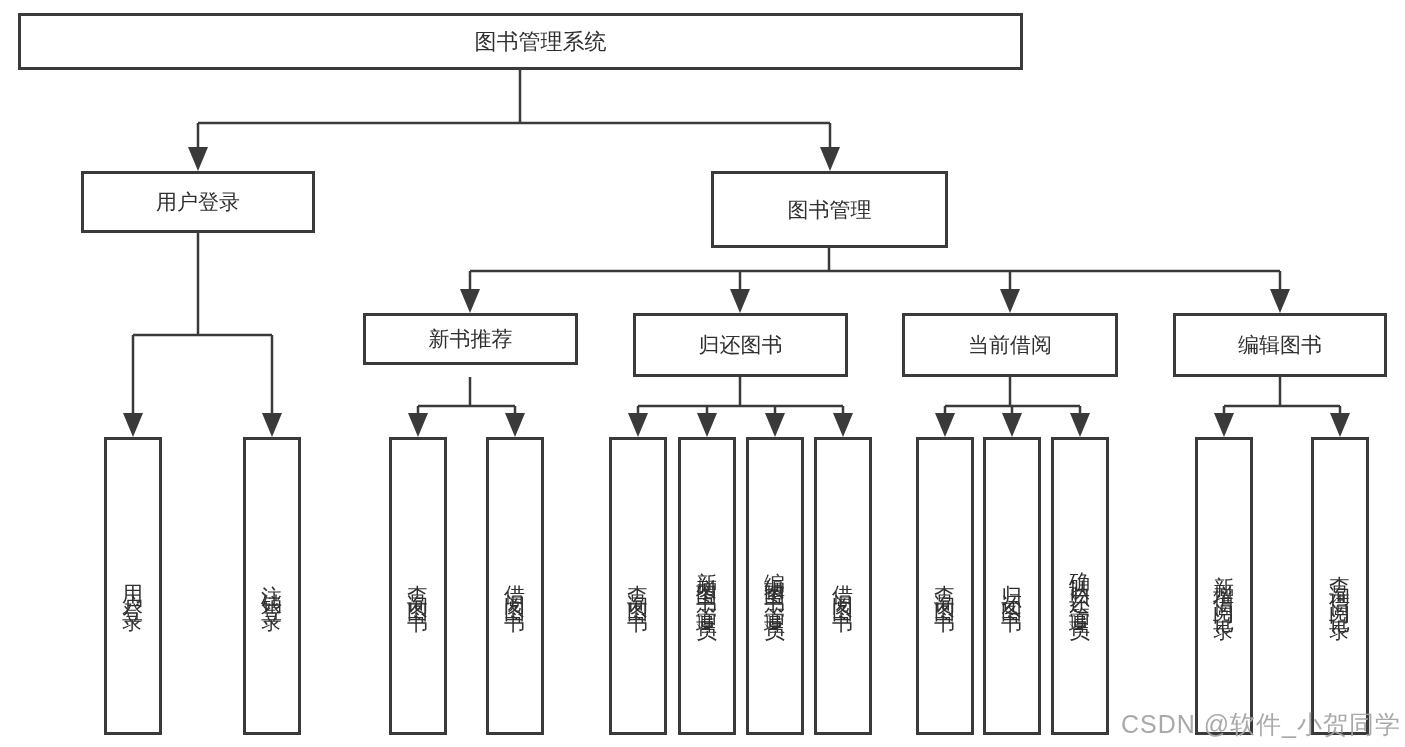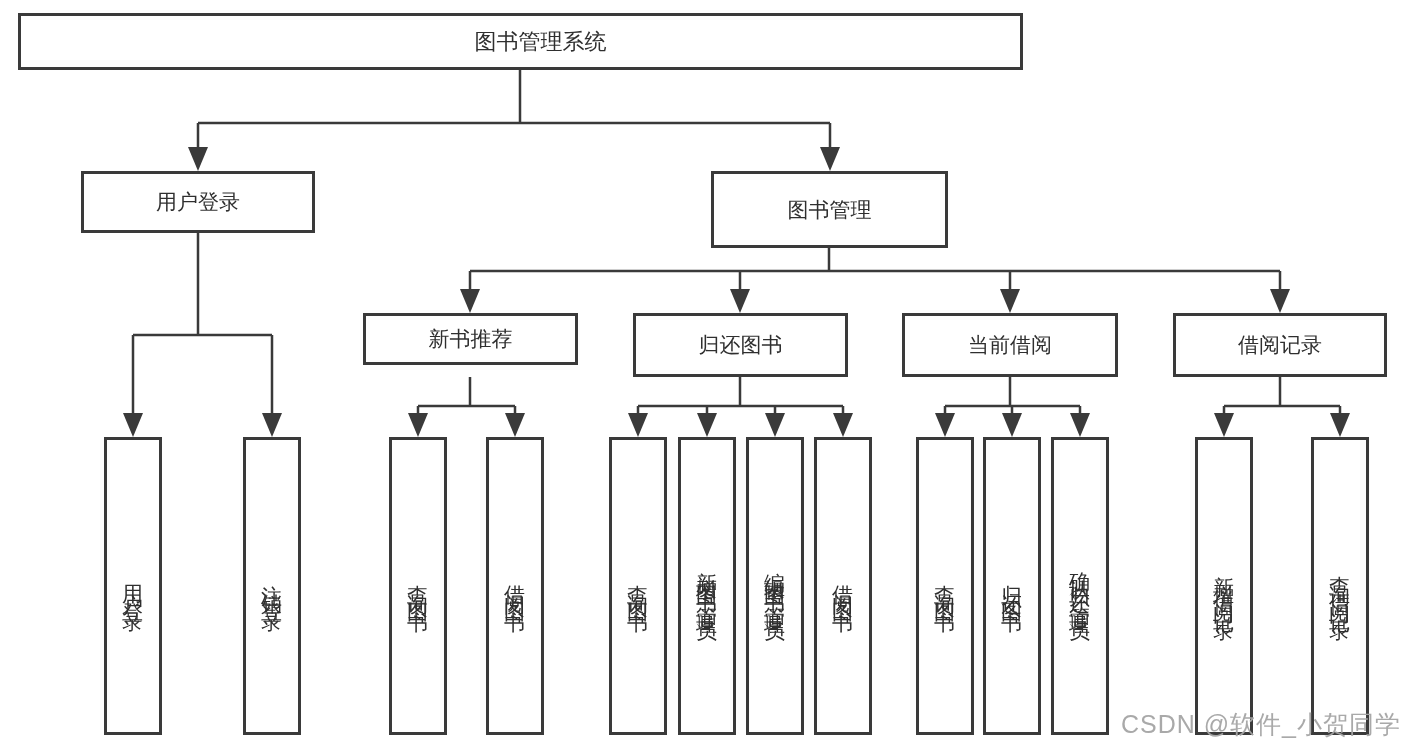--- a/index.html
+++ b/index.html
@@ -107,21 +107,21 @@
   </svg>
 
   <div class="node root-node" style="left:18px; top:13px; width:1005px; height:57px;">图书管理系统</div>
 
   <div class="node branch-node" style="left:81px; top:171px; width:234px; height:62px;">用户登录</div>
   <div class="node branch-node" style="left:711px; top:171px; width:237px; height:77px;">图书管理</div>
 
   <div class="node branch-node" style="left:363px; top:313px; width:215px; height:52px;">新书推荐</div>
   <div class="node branch-node" style="left:633px; top:313px; width:215px; height:64px;">归还图书</div>
   <div class="node branch-node" style="left:902px; top:313px; width:216px; height:64px;">当前借阅</div>
-  <div class="node branch-node" style="left:1173px; top:313px; width:214px; height:64px;">借阅记录</div>
+  <div class="node branch-node" style="left:1173px; top:313px; width:214px; height:64px;">编辑图书</div>
 
   <div class="node leaf-node" style="left:104px; top:437px; width:58px; height:298px;">用户登录</div>
   <div class="node leaf-node" style="left:243px; top:437px; width:58px; height:298px;">注销登录</div>
 
   <div class="node leaf-node" style="left:389px; top:437px; width:58px; height:298px;">查询图书</div>
   <div class="node leaf-node" style="left:486px; top:437px; width:58px; height:298px;">借阅图书</div>
 
   <div class="node leaf-node" style="left:609px; top:437px; width:58px; height:298px;">查询图书</div>
   <div class="node leaf-node tight" style="left:678px; top:437px; width:58px; height:298px;">新增图书（管理员）</div>
   <div class="node leaf-node tight" style="left:746px; top:437px; width:58px; height:298px;">编辑图书（管理员）</div>

